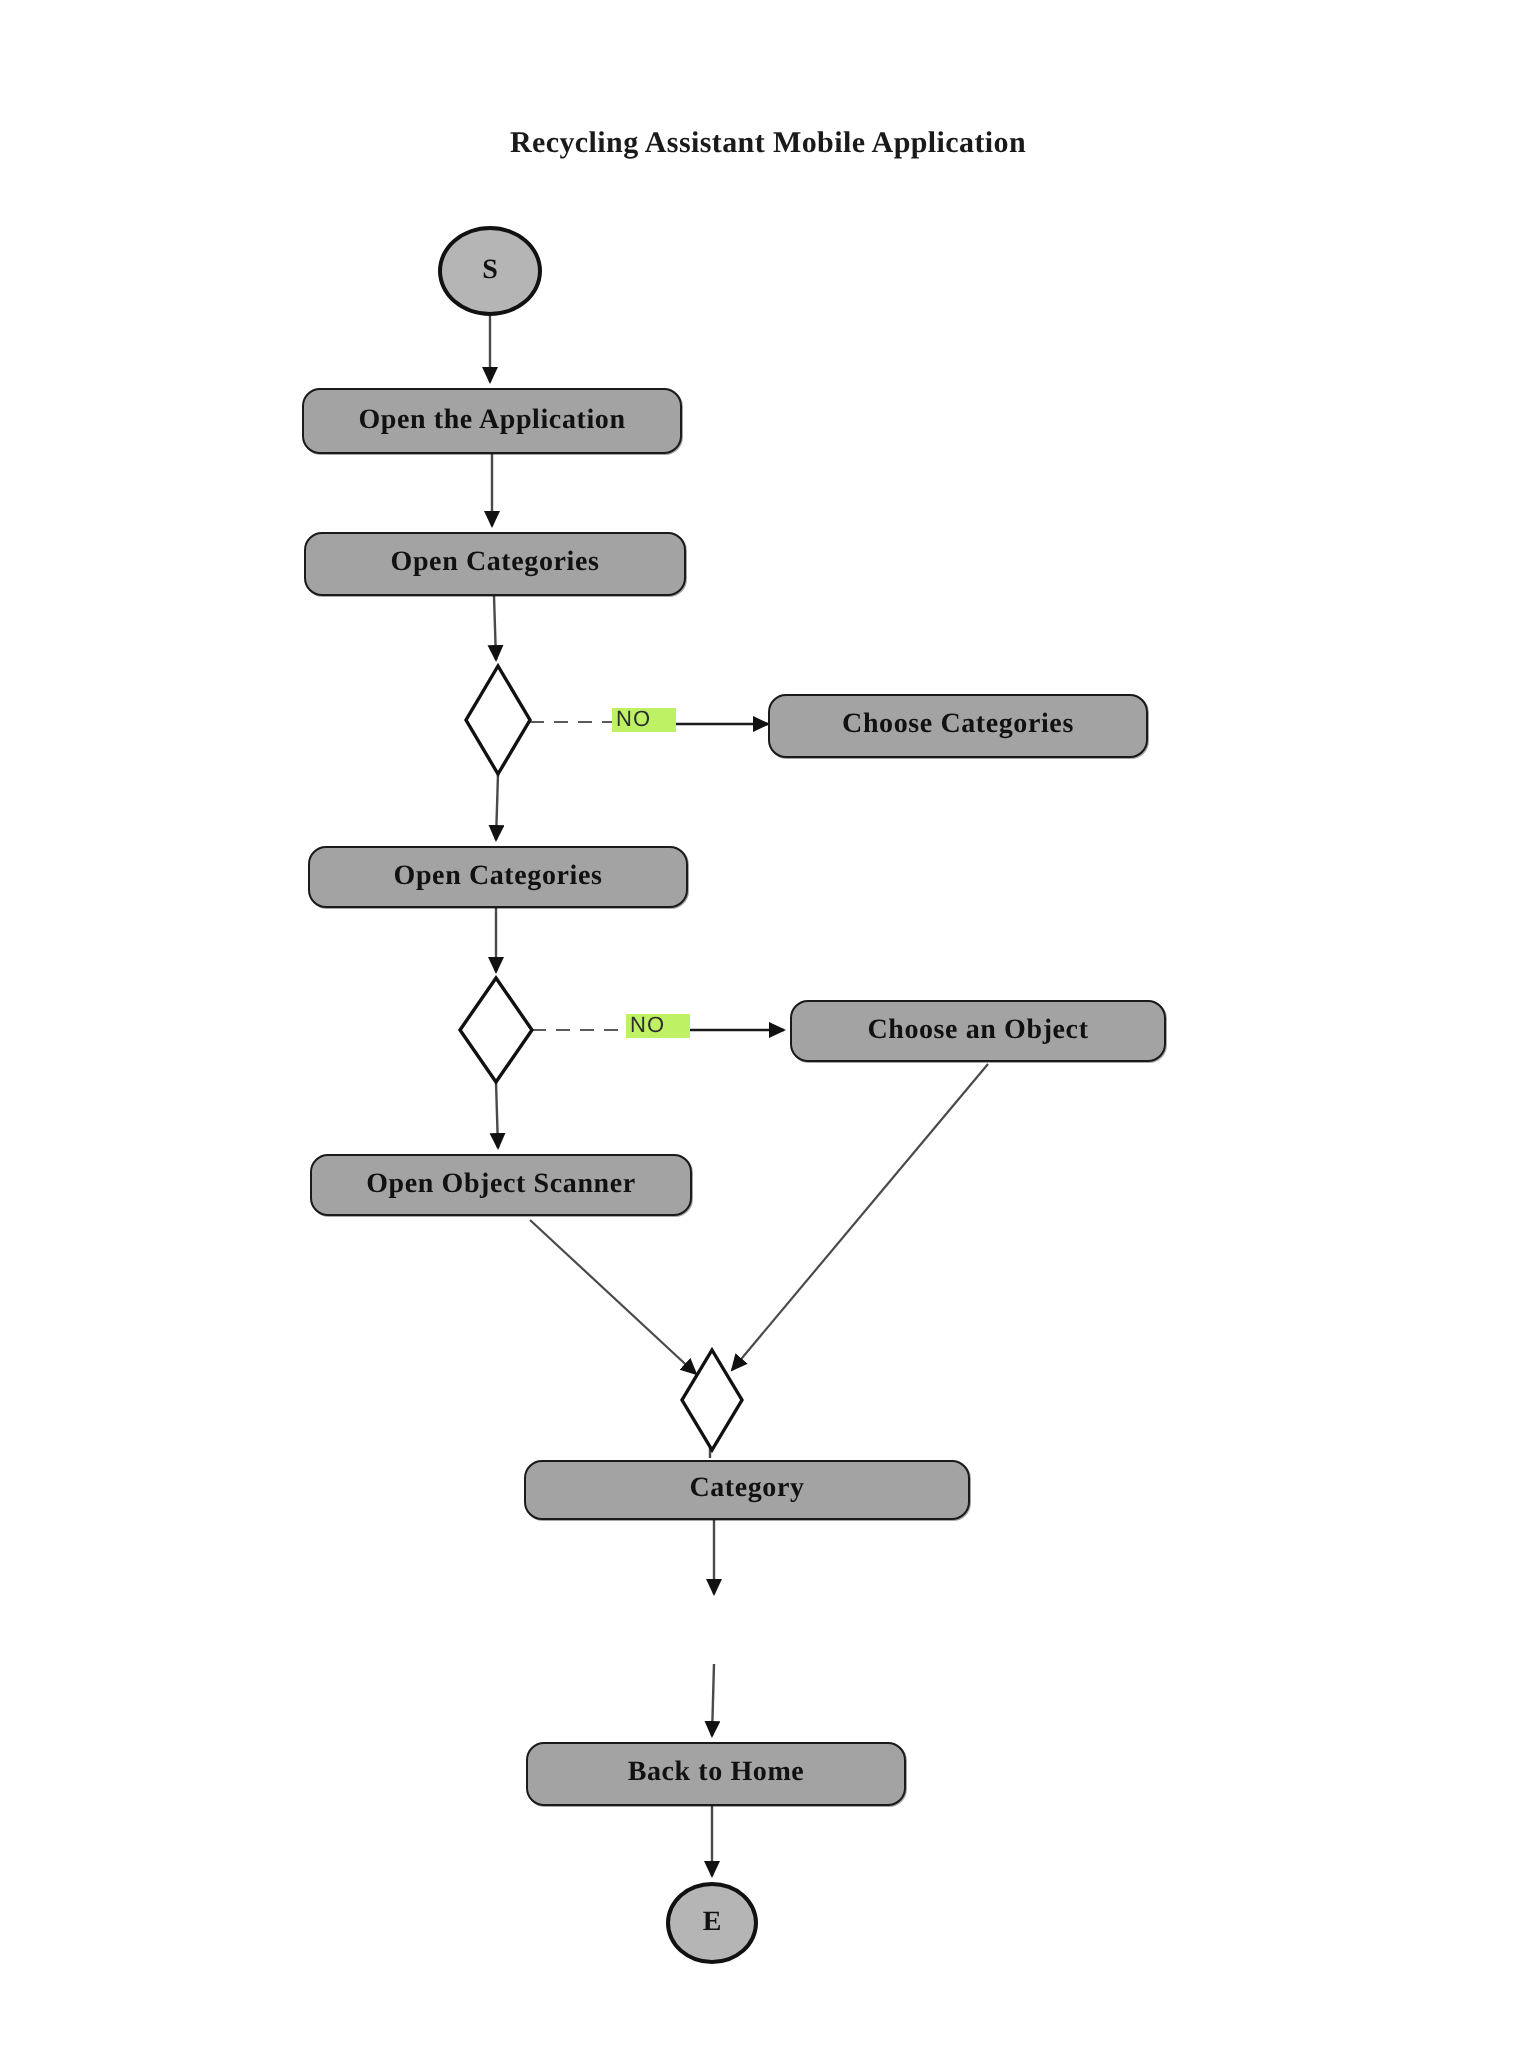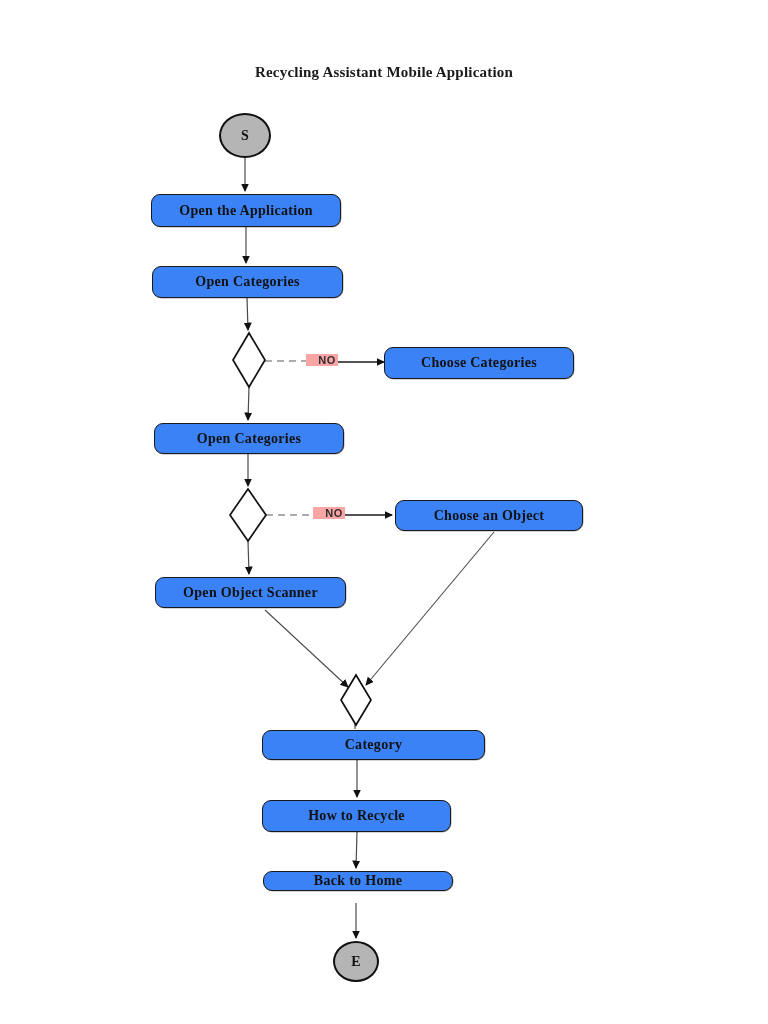--- a/index.html
+++ b/index.html
@@ -25,21 +25,21 @@
   .title { top: 39px; }
   .caption { top: 971px; }
   svg.lines {
     position: absolute;
     left: 0; top: 0;
     width: 768px; height: 1024px;
   }
   .node {
     position: absolute;
     box-sizing: border-box;
-    background: #3b82f6;
+    background: #a3a3a3;
     border: 1.7px solid #1a1a1a;
     border-radius: 9px;
     display: flex;
     align-items: center;
     justify-content: center;
     font-weight: bold;
     font-size: 14px;
     color: #111111;
     letter-spacing: 0.3px;
     box-shadow: 0.5px 0.5px 0 rgba(0,0,0,0.35);
@@ -53,26 +53,26 @@
     display: flex;
     align-items: center;
     justify-content: center;
     font-weight: bold;
     font-size: 14px;
     color: #111111;
   }
   .edge-label {
     position: absolute;
     font-family: "Liberation Sans", "DejaVu Sans", sans-serif;
-    font-weight: bold;
+    font-weight: normal;
     font-size: 11px;
     color: #2e2e2e;
     letter-spacing: 0.6px;
-    text-align: right;
-    background: #fca5a5;
+    text-align: left;
+    background: #bef264;
     padding: 0 2px;
   }
 </style>
 </head>
 <body>
 
 <div class="page">
 
   <div class="title">Recycling Assistant Mobile Application</div>
 
@@ -115,20 +115,19 @@
     <span>E</span>
   </div>
 
   <div class="node" style="left:151px; top:169px; width:190px; height:33px;">Open the Application</div>
   <div class="node" style="left:152px; top:241px; width:191px; height:32px;">Open Categories</div>
   <div class="node" style="left:384px; top:322px; width:190px; height:32px;">Choose Categories</div>
   <div class="node" style="left:154px; top:398px; width:190px; height:31px;">Open Categories</div>
   <div class="node" style="left:395px; top:475px; width:188px; height:31px;">Choose an Object</div>
   <div class="node" style="left:155px; top:552px; width:191px; height:31px;">Open Object Scanner</div>
   <div class="node" style="left:262px; top:705px; width:223px; height:30px;">Category</div>
-  <div class="node" style="left:262px; top:775px; width:189px; height:32px;">How to Recycle</div>
-  <div class="node" style="left:263px; top:846px; width:190px; height:20px;text-align:center;">Back to Home</div>
+  <div class="node" style="left:263px; top:846px; width:190px; height:32px;text-align:center;">Back to Home</div>
 
   <div class="edge-label" style="left:306px; top:329px; width:28px;">NO</div>
   <div class="edge-label" style="left:313px; top:482px; width:28px;">NO</div>
 
 
 </div>
 
 </body></html>

